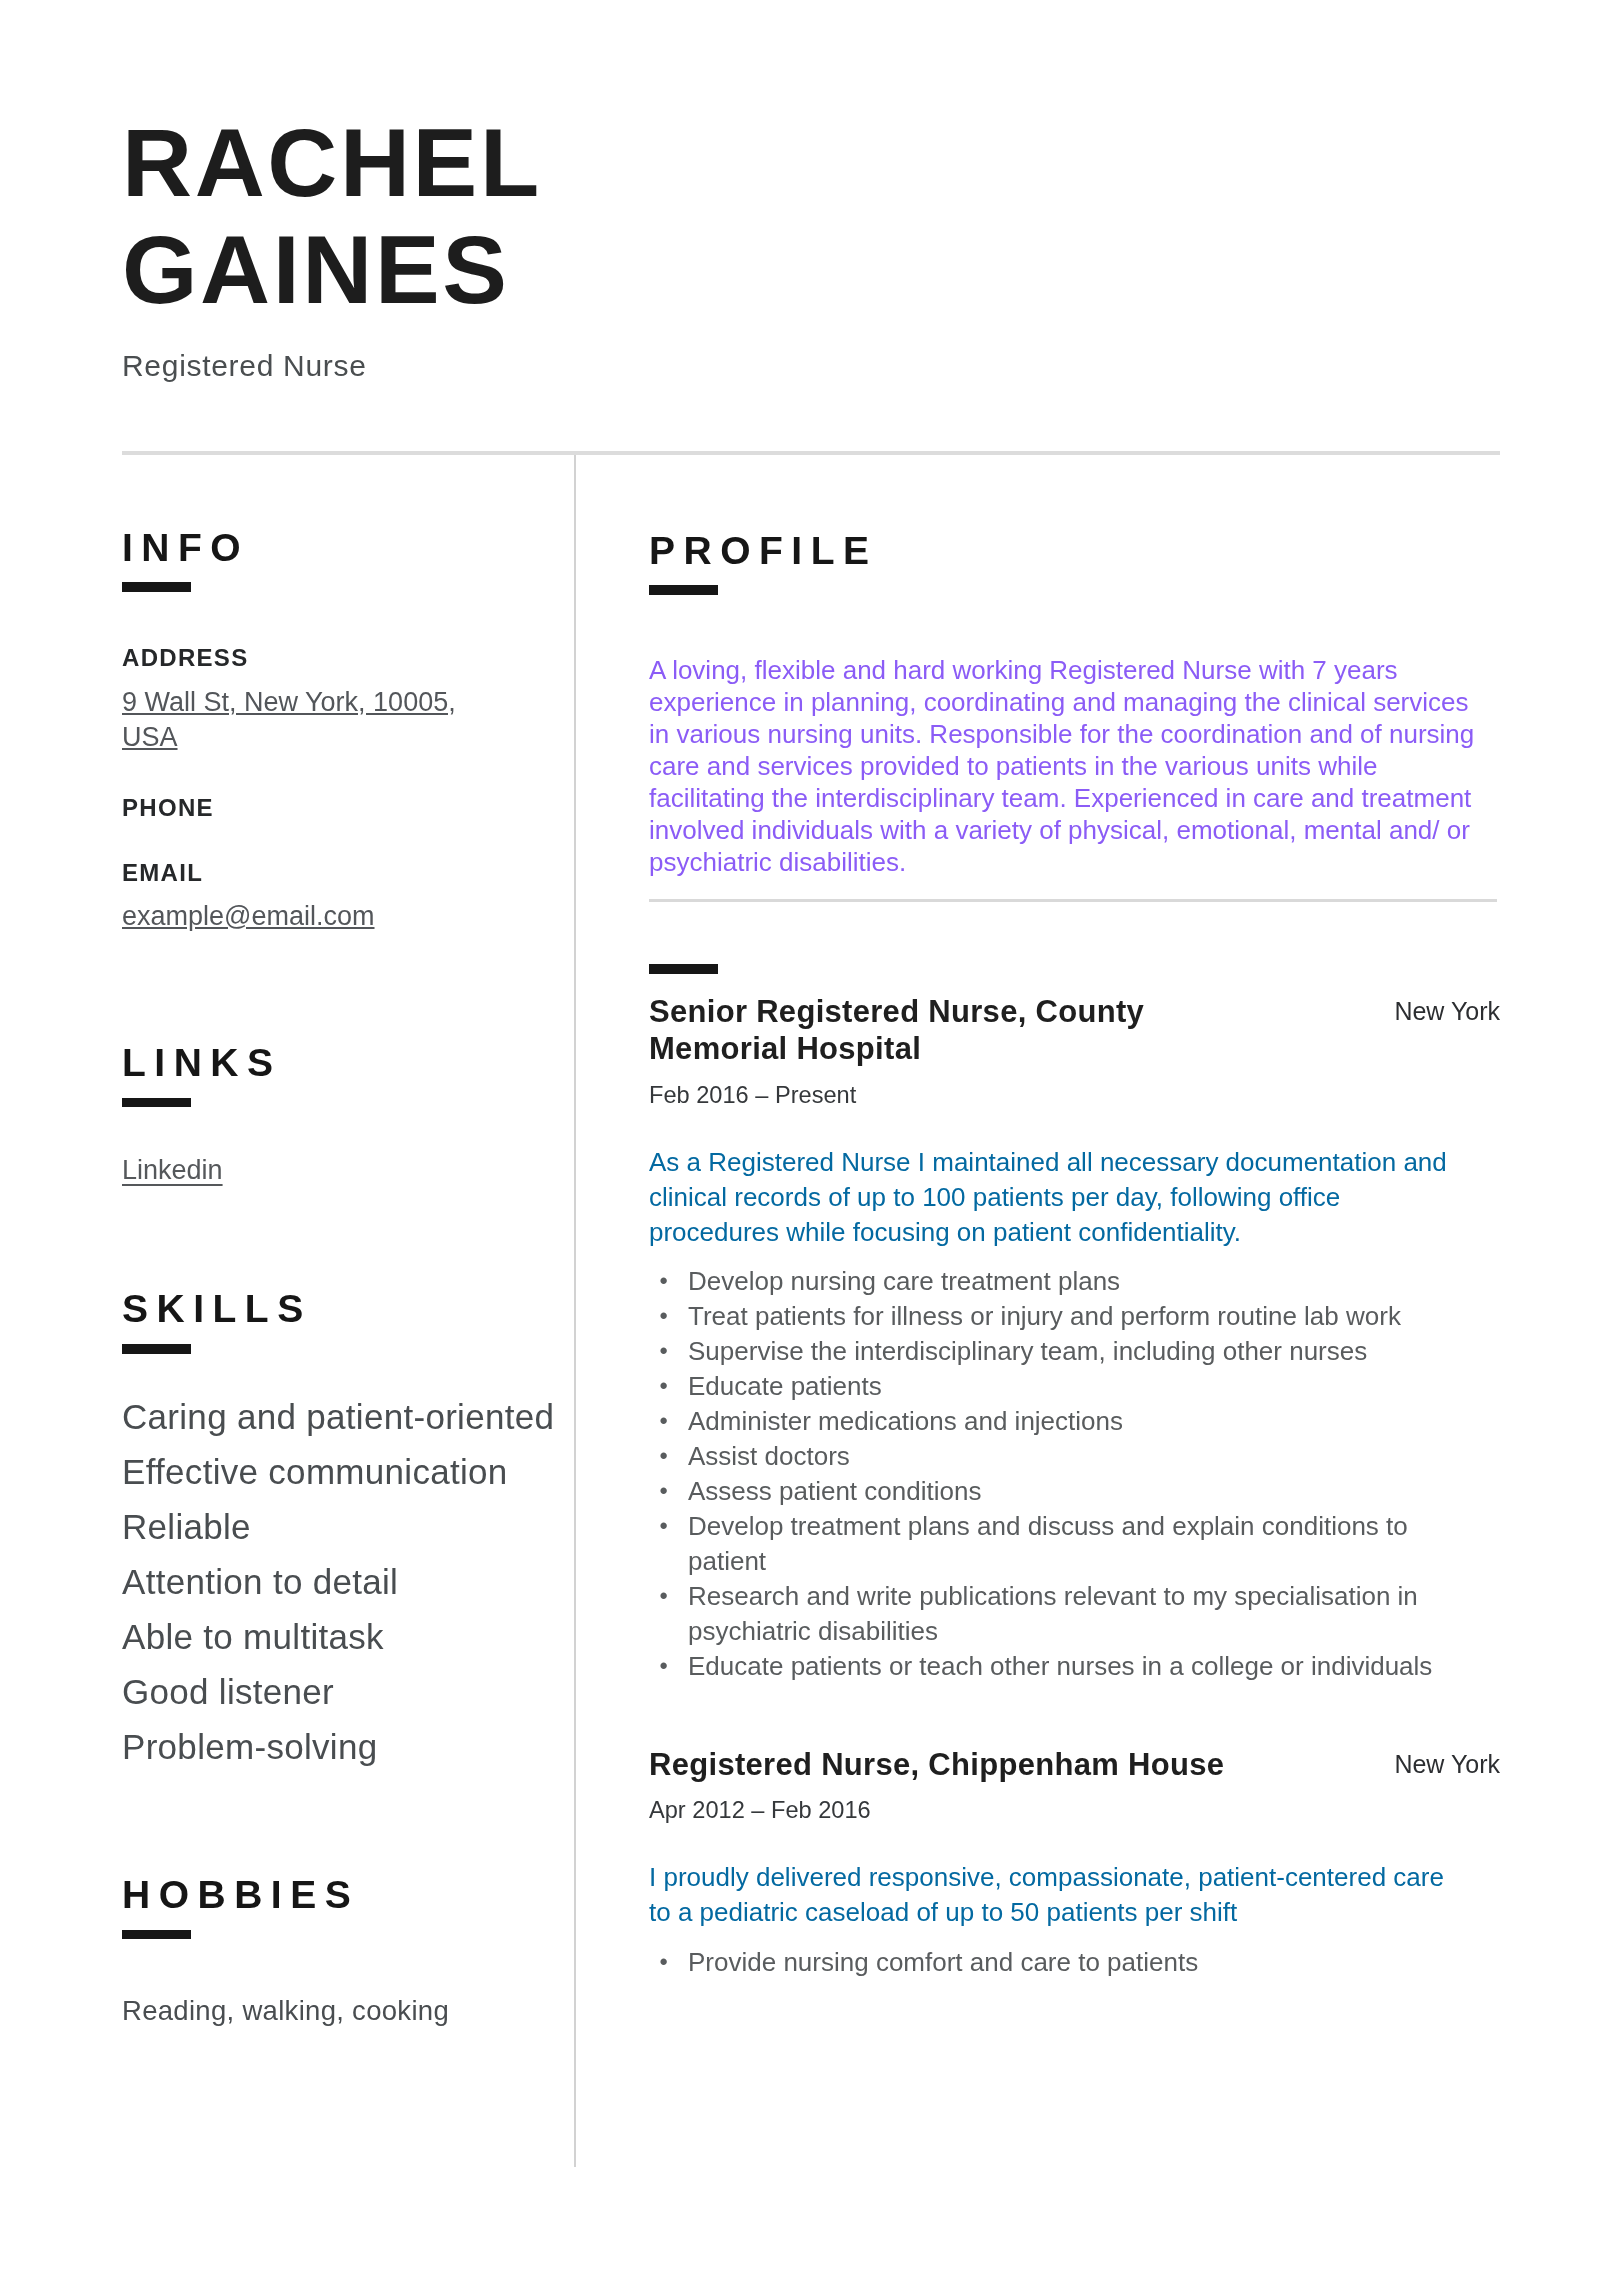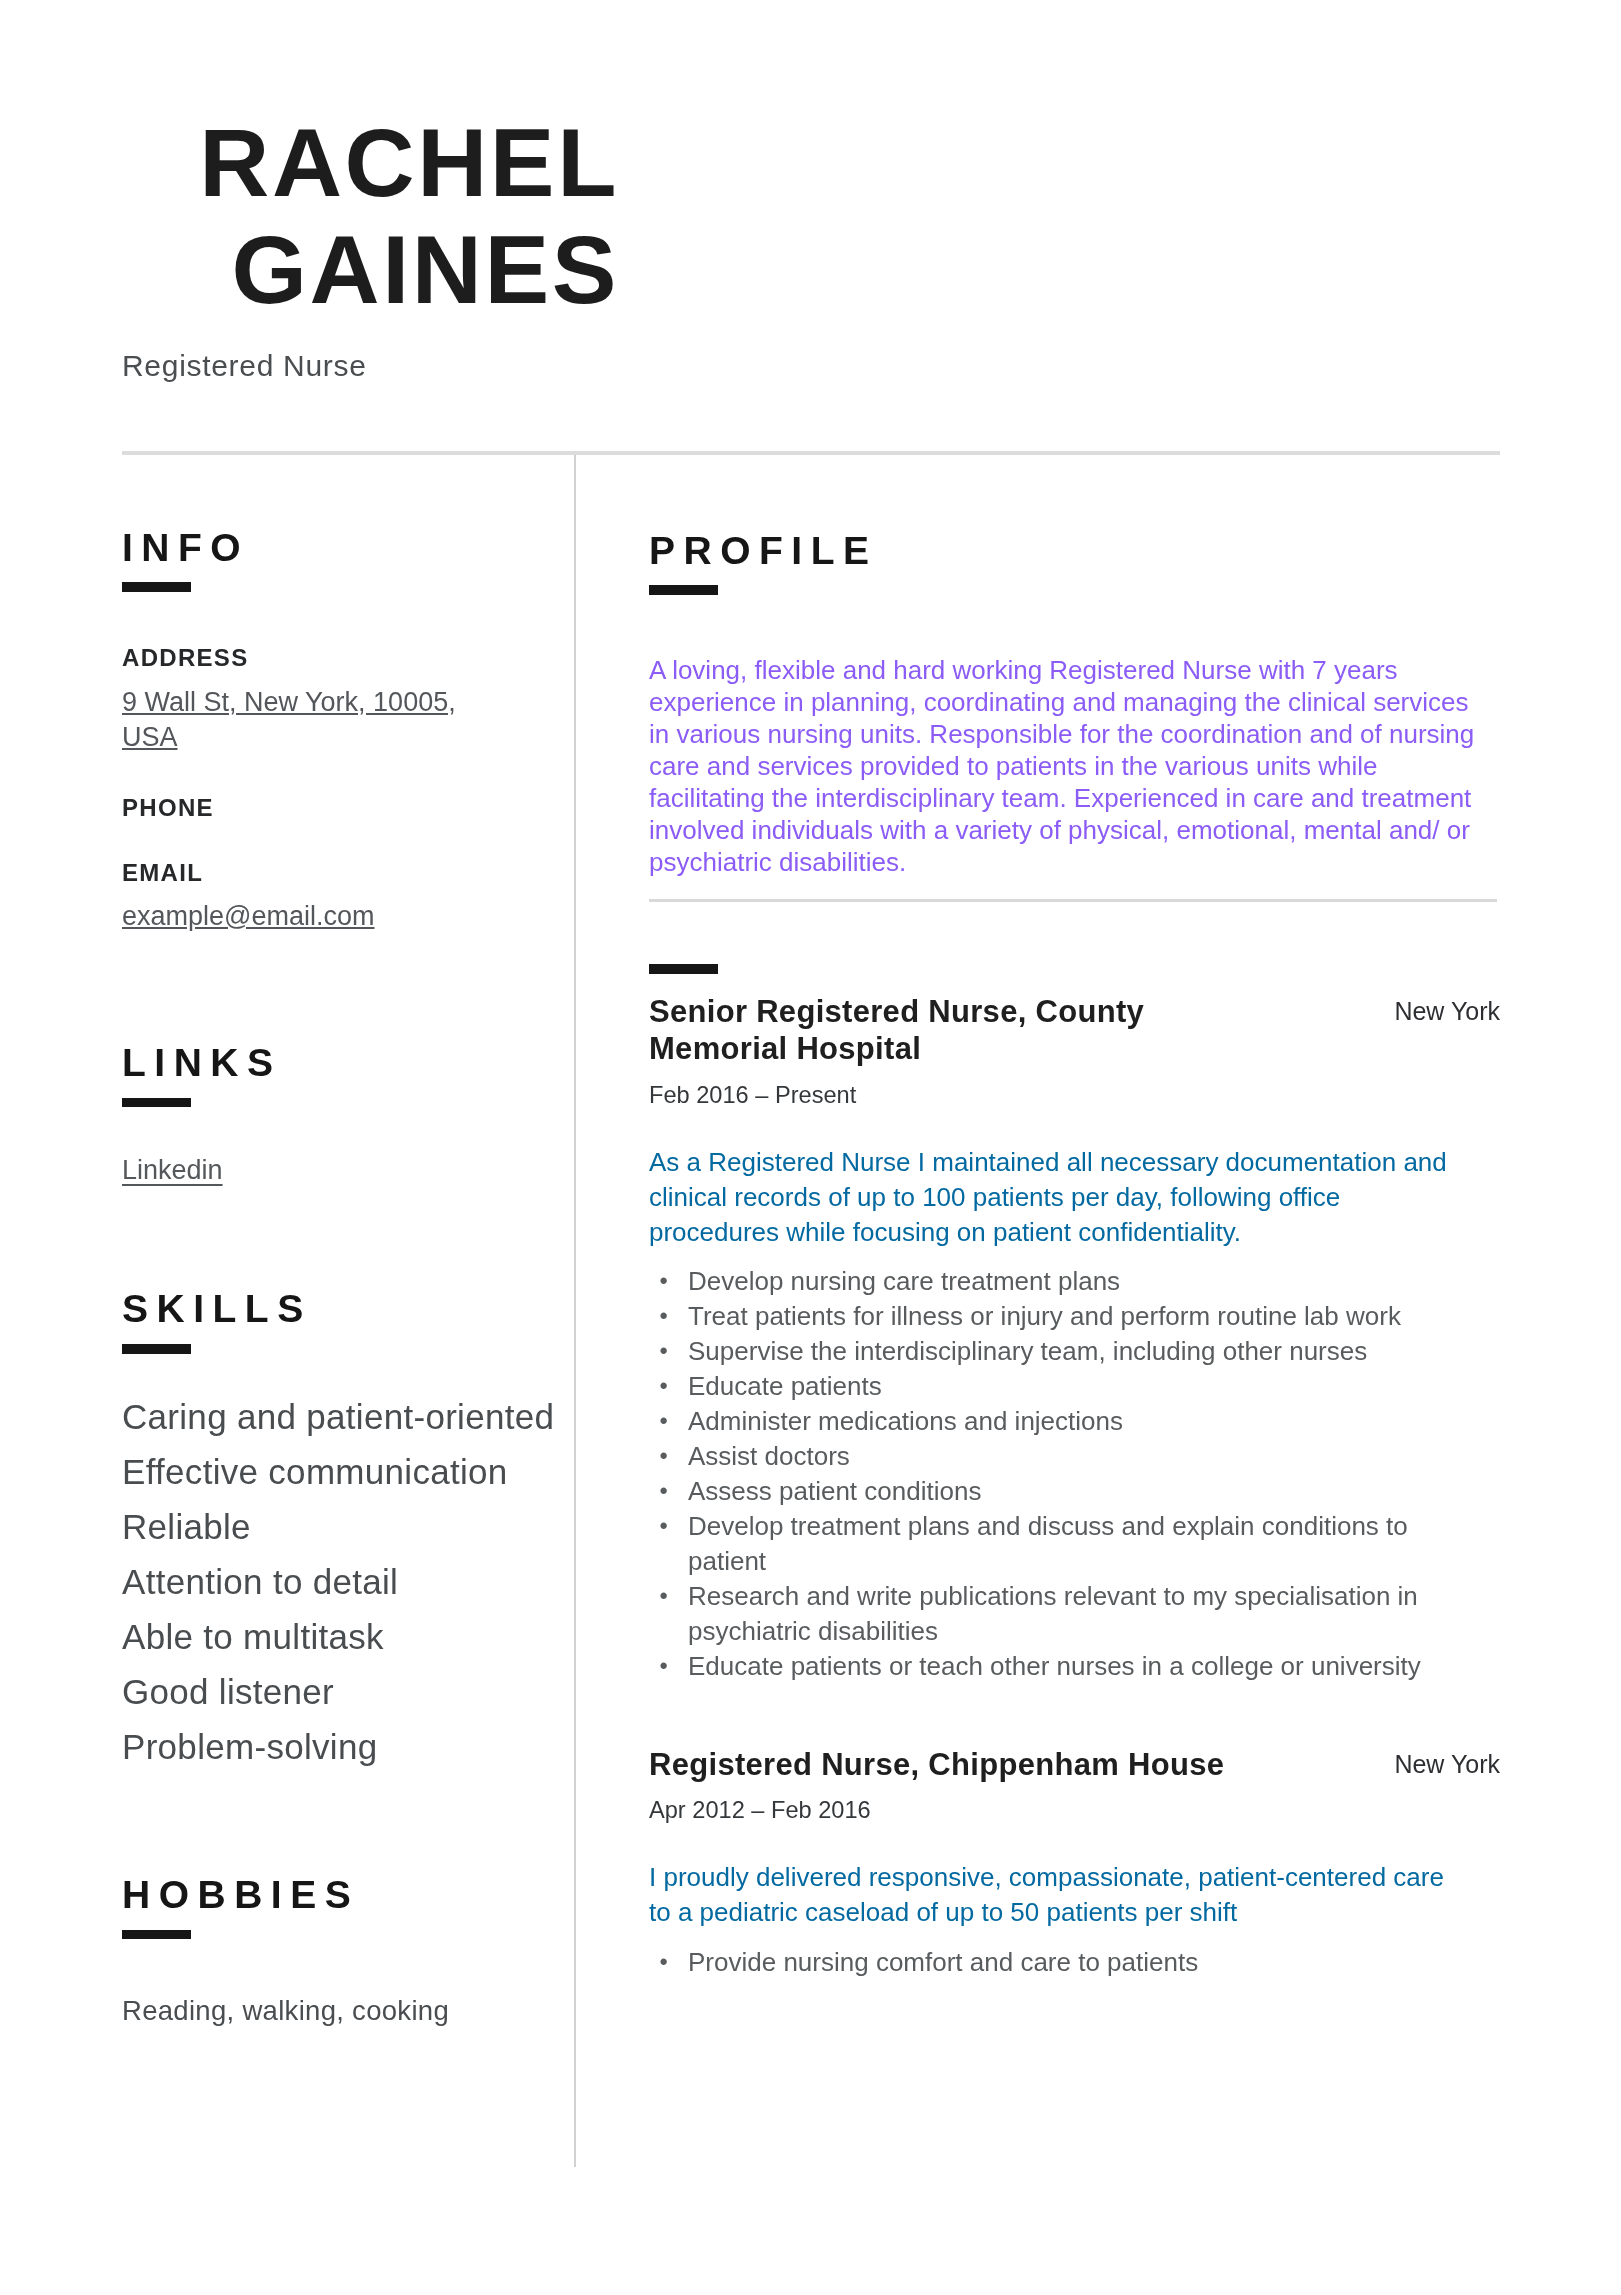--- a/index.html
+++ b/index.html
@@ -12,21 +12,20 @@
     overflow: hidden;
   }
   .page { width: 1622px; height: 2295px; position: relative; }
 
   
   .header { padding: 110px 122px 0 122px; }
   .name {
     font-size: 97px; font-weight: 700; line-height: 1.1;
     letter-spacing: 2.6px; color: #1d1d1d; max-width: 497px;
     text-transform: uppercase;
-    text-align: right;
   }
   .subtitle {
     margin-top: 26px; font-size: 30px; font-weight: 400;
     color: #4a4e50; letter-spacing: 0.7px;
   }
   .top-divider {
     height: 3.3px; background: #dcdcdc;
     margin: 68px 122px 0 122px;
   }
 
@@ -224,21 +223,21 @@
                   <li>Administer medications and injections</li>
 
                   <li>Assist doctors</li>
 
                   <li>Assess patient conditions</li>
 
                   <li>Develop treatment plans and discuss and explain conditions to patient</li>
 
                   <li>Research and write publications relevant to my specialisation in psychiatric disabilities</li>
 
-                  <li>Educate patients or teach other nurses in a college or university</li>
+                  <li>Educate patients or teach other nurses in a college or individuals</li>
                 </ul>
             </div>
 
             <div class="job">
               <div class="job-head">
                 <h3 class="job-title">Registered Nurse, Chippenham House</h3>
                 <div class="job-location">New York</div>
               </div>
               <div class="job-period">Apr 2012 – Feb 2016</div>
               <p class="job-summary">I proudly delivered responsive, compassionate, patient-centered care to a pediatric caseload of up to 50 patients per shift</p>

